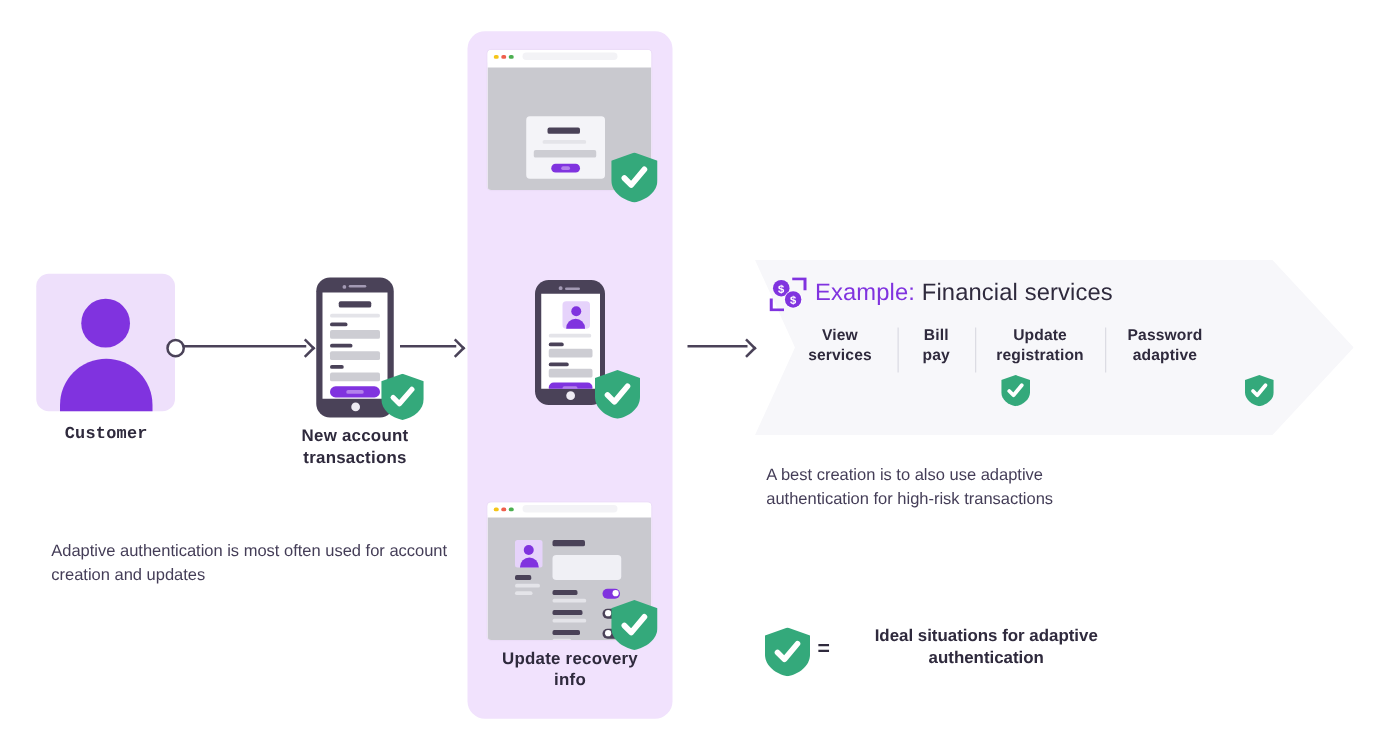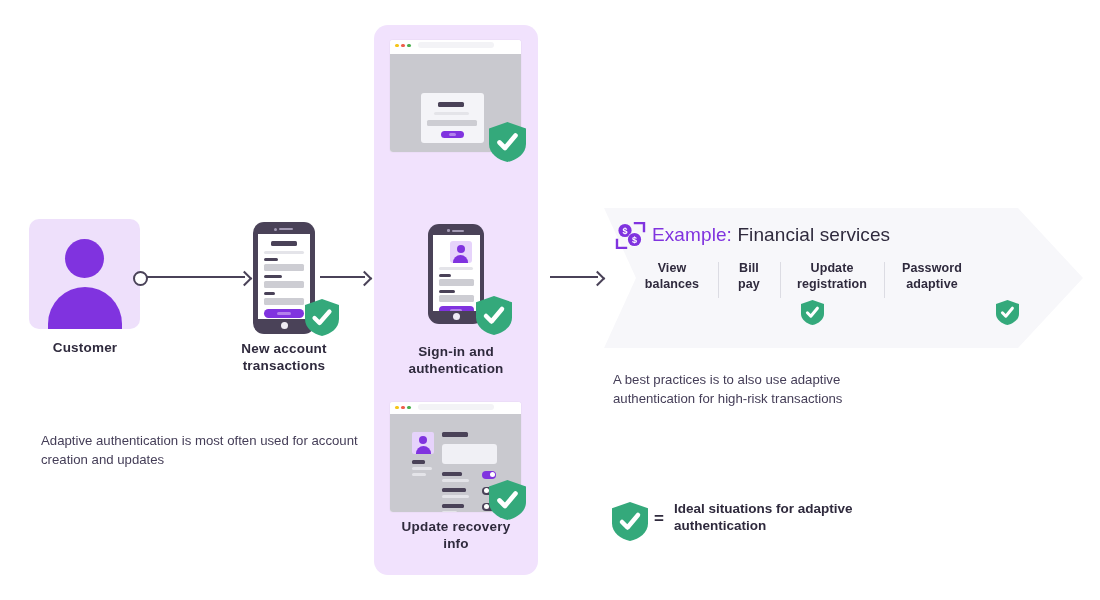--- a/index.html
+++ b/index.html
@@ -60,20 +60,21 @@
     font-weight: bold;
     font-size: 13.5px;
     color: #2f2a3d;
     text-align: center;
     line-height: 1.25;
     letter-spacing: .2px;
   }
   #customer-label {
     left: 10px; top: 340px;
     width: 150px;
+    font-family: Liberation Mono, monospace;
   }
 
   
   .arrow-line {
     position: absolute;
     height: 2px;
     background: #4a4258;
   }
   .arrow-head {
     position: absolute;
@@ -395,20 +396,21 @@
     color: #2f2a3d;
   }
   #legend-text {
     position: absolute;
     left: 674px; top: 500px;
     width: 230px;
     font-size: 13.5px;
     font-weight: bold;
     color: #2f2a3d;
     line-height: 1.28;
+    text-align: center;
   }
 </style>
 </head>
 <body>
 
 <div class="stage">
 
   <div id="customer-card">
     <div id="customer-avatar">
       <div class="head"></div>
@@ -495,21 +497,20 @@
       </div>
     </div>
     <div class="home"></div>
   </div>
   <div class="shield" id="shield-signin">
     <svg viewBox="0 0 36 39">
         <path d="M18 0 L36 6.3 V21.5 C36 30.7 27.3 37 18 39 C8.7 37 0 30.7 0 21.5 V6.3 Z" fill="#34a97b"></path>
         <path d="M10 20 L15.5 25.5 L26 13" stroke="#ffffff" stroke-width="4.5" fill="none" stroke-linecap="round" stroke-linejoin="round"></path>
       </svg>
   </div>
-  <div class="caption-bold" id="signin-label">Sign-in and authentication</div>
 
   <div class="browser" id="win-update">
     <div class="chrome">
       <div class="dot" style="left:5px;  background:#f5c518;"></div>
       <div class="dot" style="left:11px; background:#ef5f4c;"></div>
       <div class="dot" style="left:17px; background:#4caf50;"></div>
       <div class="urlbar" style="left:28px; width:76px;"></div>
     </div>
     <div class="body">
       <div class="av-card">
@@ -570,21 +571,21 @@
     <span id="fin-title-text">
       <span class="kw">Example:</span>
       <span class="val">Financial services</span>
     </span>
   </div>
 
   <div id="fin-columns">
     <div class="fin-col" id="fin-col-0">
       <div class="lbl">
         <span>View</span><br>
-        <span>balances</span>
+        <span>services</span>
       </div>
     </div>
     <div class="fin-col" id="fin-col-1">
       <div class="lbl">
         <span>Bill</span><br>
         <span>pay</span>
       </div>
     </div>
     <div class="fin-col" id="fin-col-2">
       <div class="lbl">
@@ -607,21 +608,21 @@
       </svg>
   </div>
   <div class="shield" id="shield-transfer">
     <svg viewBox="0 0 23 25">
         <path d="M11.5 0 L23 4 V13.7 C23 19.6 17.4 23.7 11.5 25 C5.6 23.7 0 19.6 0 13.7 V4 Z" fill="#34a97b"></path>
         <path d="M6.4 12.8 L9.8 16.2 L16.4 8.2" stroke="#ffffff" stroke-width="3" fill="none" stroke-linecap="round" stroke-linejoin="round"></path>
       </svg>
   </div>
 
   <div class="note" id="note-left">Adaptive authentication is most often used for account creation and updates</div>
-  <div class="note" id="note-right">A best practices is to also use adaptive authentication for high-risk transactions</div>
+  <div class="note" id="note-right">A best creation is to also use adaptive authentication for high-risk transactions</div>
 
   <div class="shield" id="shield-legend">
     <svg viewBox="0 0 36 39">
         <path d="M18 0 L36 6.3 V21.5 C36 30.7 27.3 37 18 39 C8.7 37 0 30.7 0 21.5 V6.3 Z" fill="#34a97b"></path>
         <path d="M10 20 L15.5 25.5 L26 13" stroke="#ffffff" stroke-width="4.5" fill="none" stroke-linecap="round" stroke-linejoin="round"></path>
       </svg>
   </div>
   <div id="legend-equals">=</div>
   <div id="legend-text">Ideal situations for adaptive authentication</div>
 

